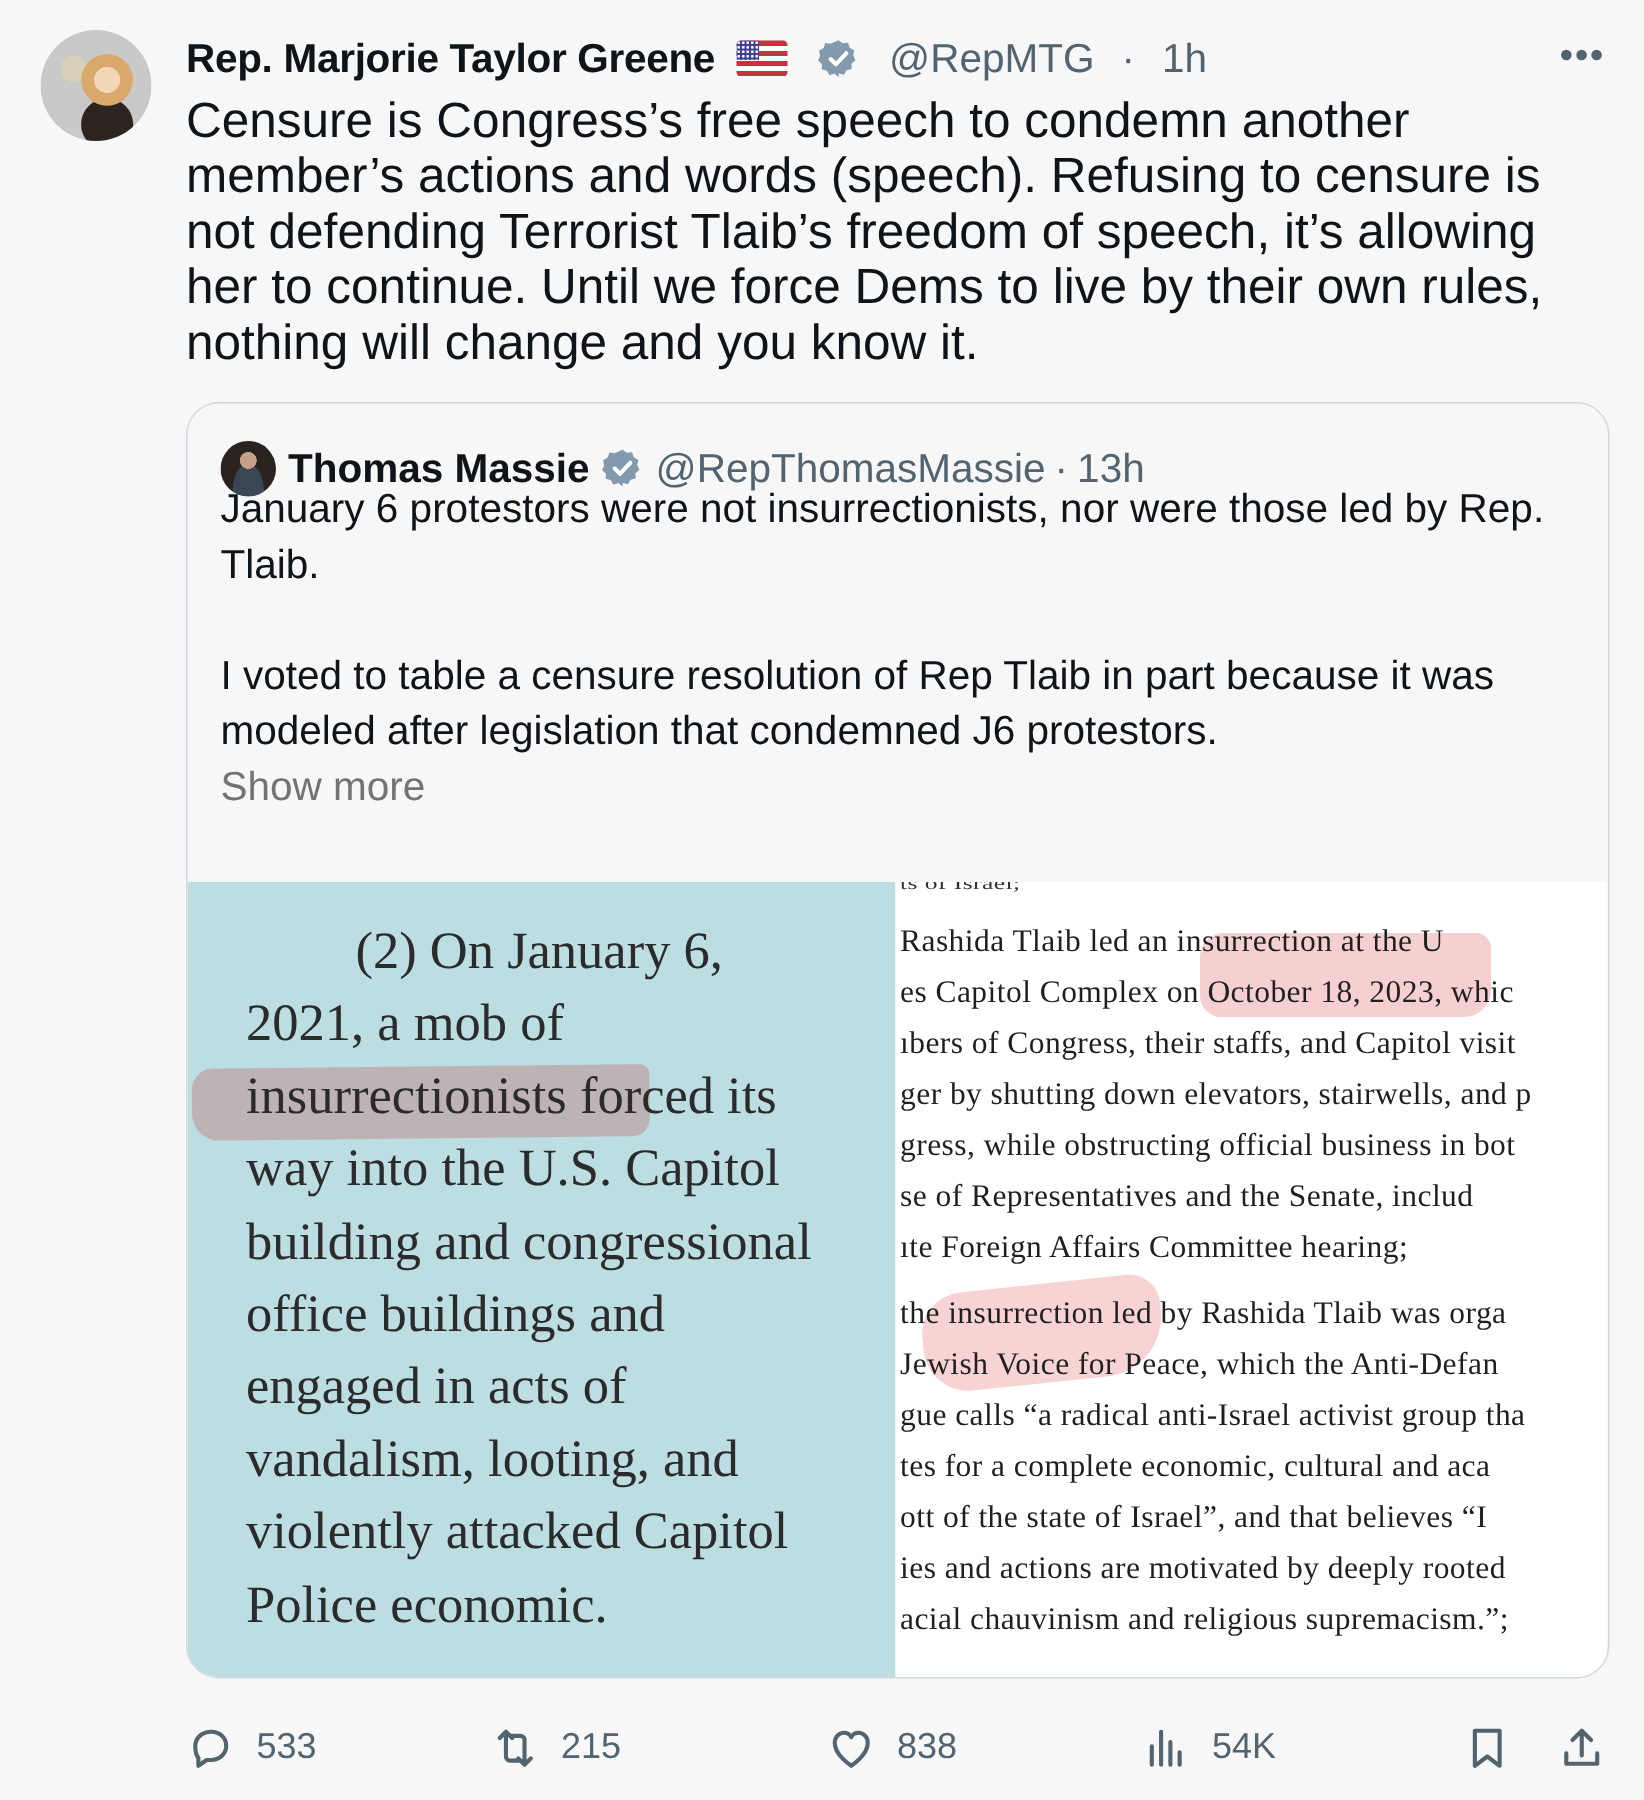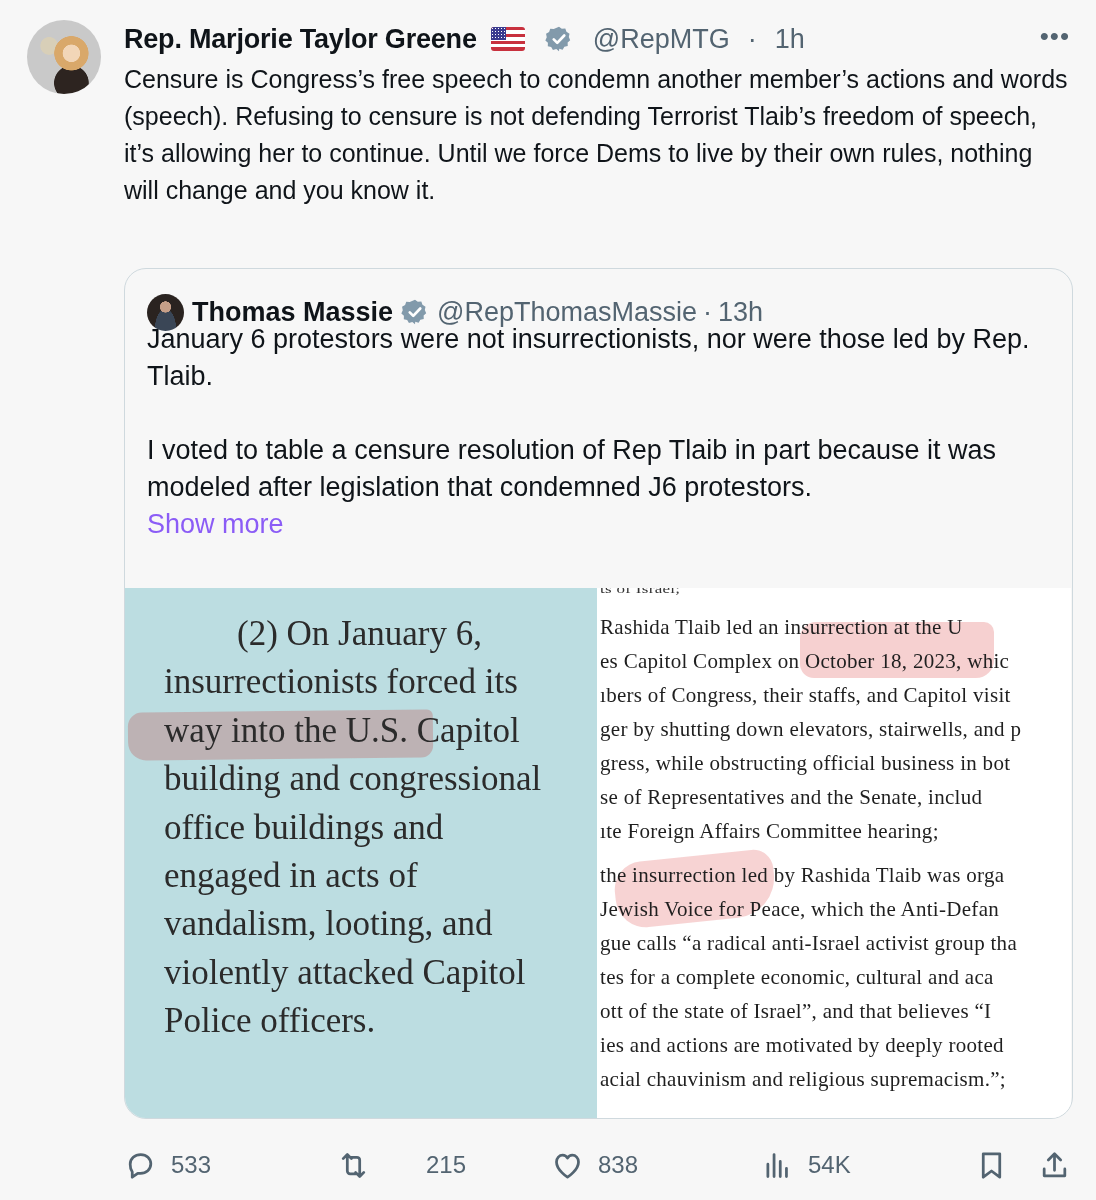--- a/index.html
+++ b/index.html
@@ -20,34 +20,34 @@
   .header { position: absolute; left: 124px; top: 22px; height: 34px; display: flex; align-items: center; font-size: 27px; white-space: nowrap; gap: 12px; }
   .display-name { font-weight: 700; color: #0f1419; letter-spacing: -0.2px; }
   .flag { display: inline-block; width: 34px; height: 24px; margin-left: 2px; border-radius: 3px; overflow: hidden; position: relative;
     background: repeating-linear-gradient(to bottom, #c8313e 0 3.4px, #ffffff 3.4px 6.8px); }
   .flag::before { content: ""; position: absolute; left: 0; top: 0; width: 15px; height: 13px; background: #3b3b8f;
     background-image: radial-gradient(#fff 0.8px, transparent 1px); background-size: 3px 3px; }
   .badge { display: inline-flex; margin-left: 8px; width: 28px; height: 28px; }
   .handle { color: #536471; margin-left: 8px; }
   .more { position: absolute; right: 26px; top: 26px; font-size: 26px; color: #536471; letter-spacing: 1px; line-height: 20px; }
 
-  .body-text { position: absolute; left: 124px; top: 61px; width: 945px; font-size: 25px; line-height: 37px; color: #0f1419; }
+  .body-text { position: absolute; left: 124px; top: 61px; width: 945px; font-size: 33px; line-height: 37px; color: #0f1419; }
 
   .quote { position: absolute; left: 124px; top: 268px; width: 949px; height: 851px; border: 1.5px solid #cfd9de; border-radius: 22px; overflow: hidden; background: #f7f7f7; }
   .q-header { position: absolute; left: 22px; top: 24px; height: 38px; display: flex; align-items: center; font-size: 27px; white-space: nowrap; }
   .q-avatar { width: 37px; height: 37px; border-radius: 50%; margin-right: 8px;
     background: radial-gradient(circle at 50% 35%, #c69f88 0 18%, transparent 19%),
                 radial-gradient(ellipse at 50% 95%, #3a4656 0 40%, transparent 41%),
                 radial-gradient(ellipse at 50% 80%, #dde4ec 0 10%, transparent 11%),
                 #2a2320; }
   .q-name { font-weight: 700; }
   .q-text { position: absolute; left: 22px; top: 52px; width: 905px; font-size: 27px; line-height: 37px; }
   .q-para { display: block; }
   .q-gap { display: block; height: 37px; }
-  .show-more { display: block; color: #8b5cf6; }
+  .show-more { display: block; color: #737373; }
 
   .media { position: absolute; left: 0; top: 319px; width: 946px; height: 530px; display: flex; }
   .media-left { width: 472px; height: 100%; background: #bcdde1; position: relative; overflow: hidden; }
   .media-left-text { position: absolute; left: 39px; top: 22px; width: 420px; font-family: Liberation Serif, serif; font-size: 35px; line-height: 48.4px; color: #2b2b2b; }
   .ml-line { display: block; white-space: nowrap; }
   .ml-indent { padding-left: 73px; }
   .hl-left { position: absolute; left: 3px; top: 123px; width: 305px; height: 48px; background: rgba(190, 120, 120, 0.42); border-radius: 14px 6px 12px 18px; transform: rotate(-0.6deg); }
 
   .media-right { flex: 1; height: 100%; background: #ffffff; position: relative; overflow: hidden; }
   .media-right-text { position: absolute; left: 3px; top: -6px; width: 480px; font-family: "Liberation Serif", "DejaVu Serif", serif; font-size: 21px; line-height: 34px; color: #1f1f1f; letter-spacing: 0.3px; }
@@ -55,21 +55,21 @@
   .mr-top { font-size: 17px; line-height: 20px; color: #333; margin-bottom: 8px; transform: scaleY(0.7); transform-origin: top left; }
   .mr-gap { display: block; height: 10px; }
   .hl-r1 { position: absolute; left: 203px; top: 4px; width: 194px; height: 56px; background: rgba(235, 150, 150, 0.45); border-radius: 16px 10px 18px 14px; }
   .hl-r2 { position: absolute; left: 18px; top: 268px; width: 160px; height: 66px; background: rgba(235, 150, 150, 0.42); border-radius: 28px 20px 40px 30px; transform: rotate(-6deg); }
 
   .actions { position: absolute; left: 124px; top: 1145px; width: 950px; height: 40px; }
   .action { position: absolute; top: 0; height: 40px; display: flex; align-items: center; color: #536471; font-size: 24px; }
   .action svg { width: 33px; height: 33px; fill: none; stroke: #536471; stroke-width: 2; }
   .action .count { margin-left: 14px; }
   .a-reply { left: 0; align-items: center; }
-  .a-repost { left: 213px; gap: 42px; }
+  .a-repost { left: 203px; }
   .a-like { left: 427px; }
   .a-views { left: 637px; }
   .a-bookmark { left: 851px; }
   .a-share { left: 914px; }
 </style>
 </head>
 <body>
 
 <div class="tweet">
 
@@ -115,28 +115,29 @@
       <span class="q-gap"></span>
       <span class="q-para">I voted to table a censure resolution of Rep Tlaib in part because it was modeled after legislation that condemned J6 protestors.</span>
       <span class="show-more">Show more</span>
     </div>
 
     <div class="media">
       <div class="media-left">
         <div class="hl-left"></div>
         <div class="media-left-text">
           <span class="ml-line ml-indent">(2) On January 6,</span>
+          <span class="ml-line">2021, a mob of</span>
           <span class="ml-line">insurrectionists forced its</span>
           <span class="ml-line">way into the U.S. Capitol</span>
           <span class="ml-line">building and congressional</span>
           <span class="ml-line">office buildings and</span>
           <span class="ml-line">engaged in acts of</span>
           <span class="ml-line">vandalism, looting, and</span>
           <span class="ml-line">violently attacked Capitol</span>
-          <span class="ml-line">Police officers.</span>
+          <span class="ml-line">Police economic.</span>
         </div>
       </div>
 
       <div class="media-right">
         <div class="hl-r1" style="top:34px"></div>
         <div class="hl-r2"></div>
         <div class="media-right-text">
           <span class="mr-line mr-top">ts of Israel;</span>
           <span class="mr-line"> Rashida  Tlaib  led  an  insurrection  at  the  U</span>
           <span class="mr-line">es Capitol Complex on October 18, 2023, whic</span>

